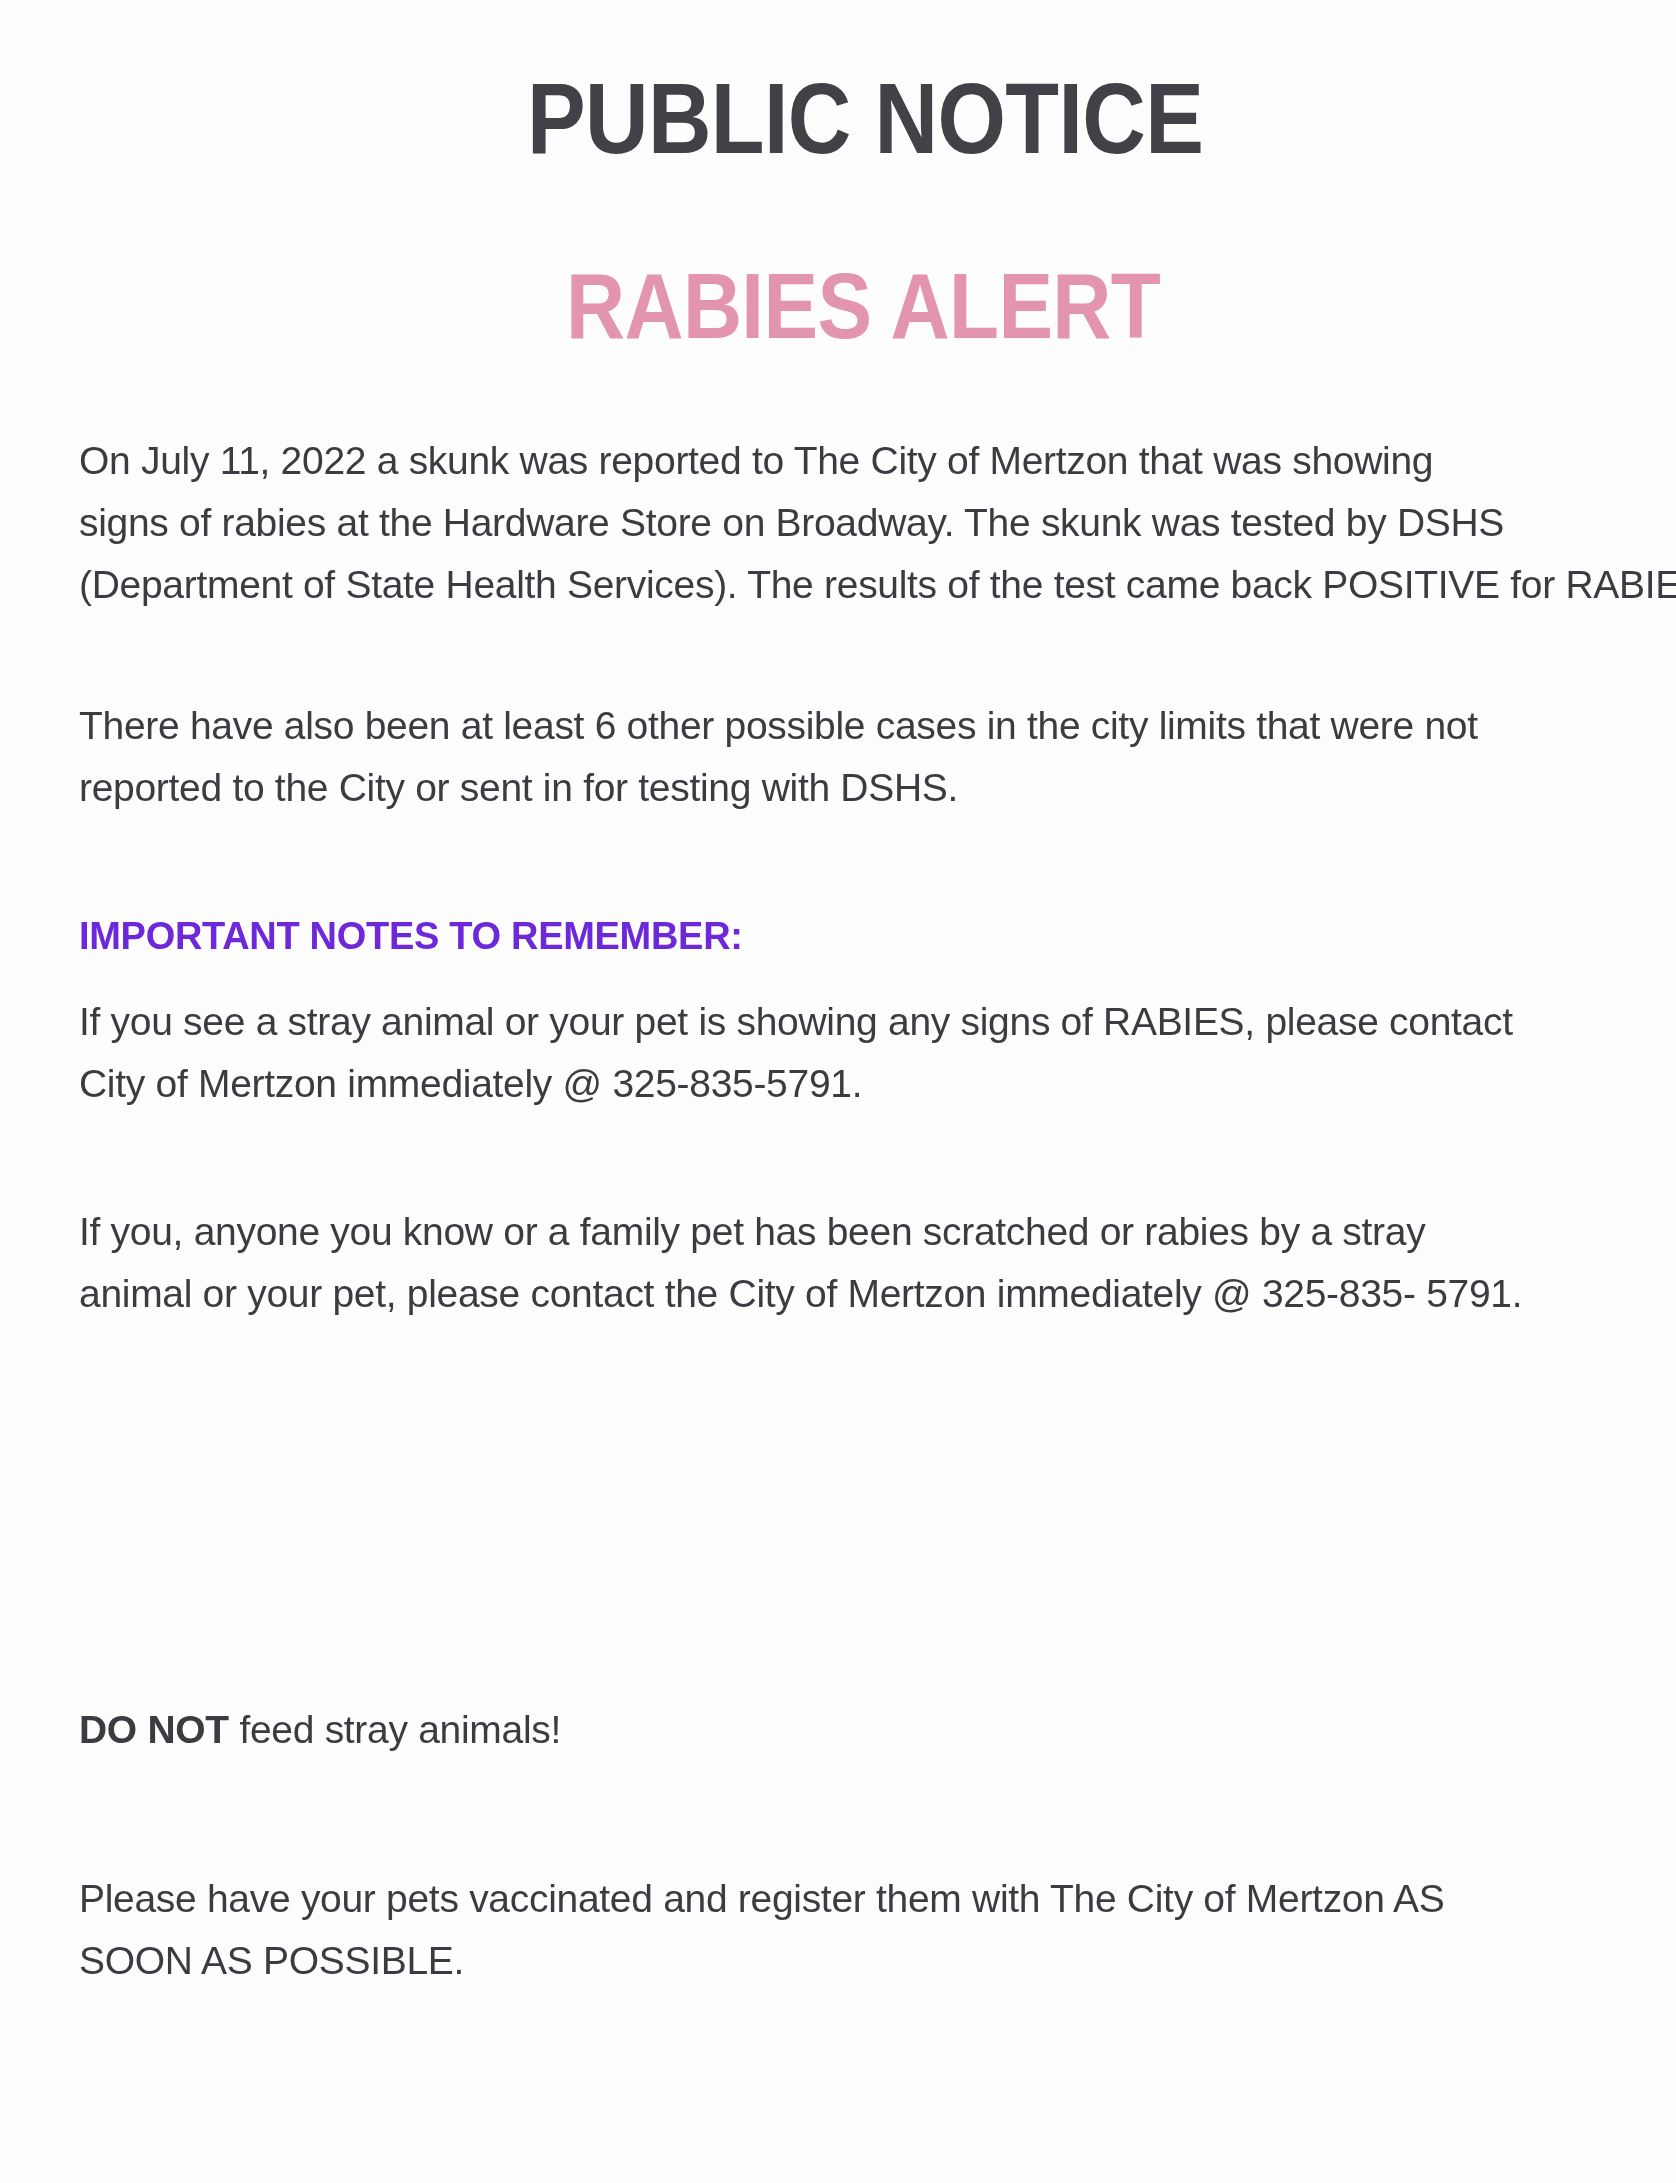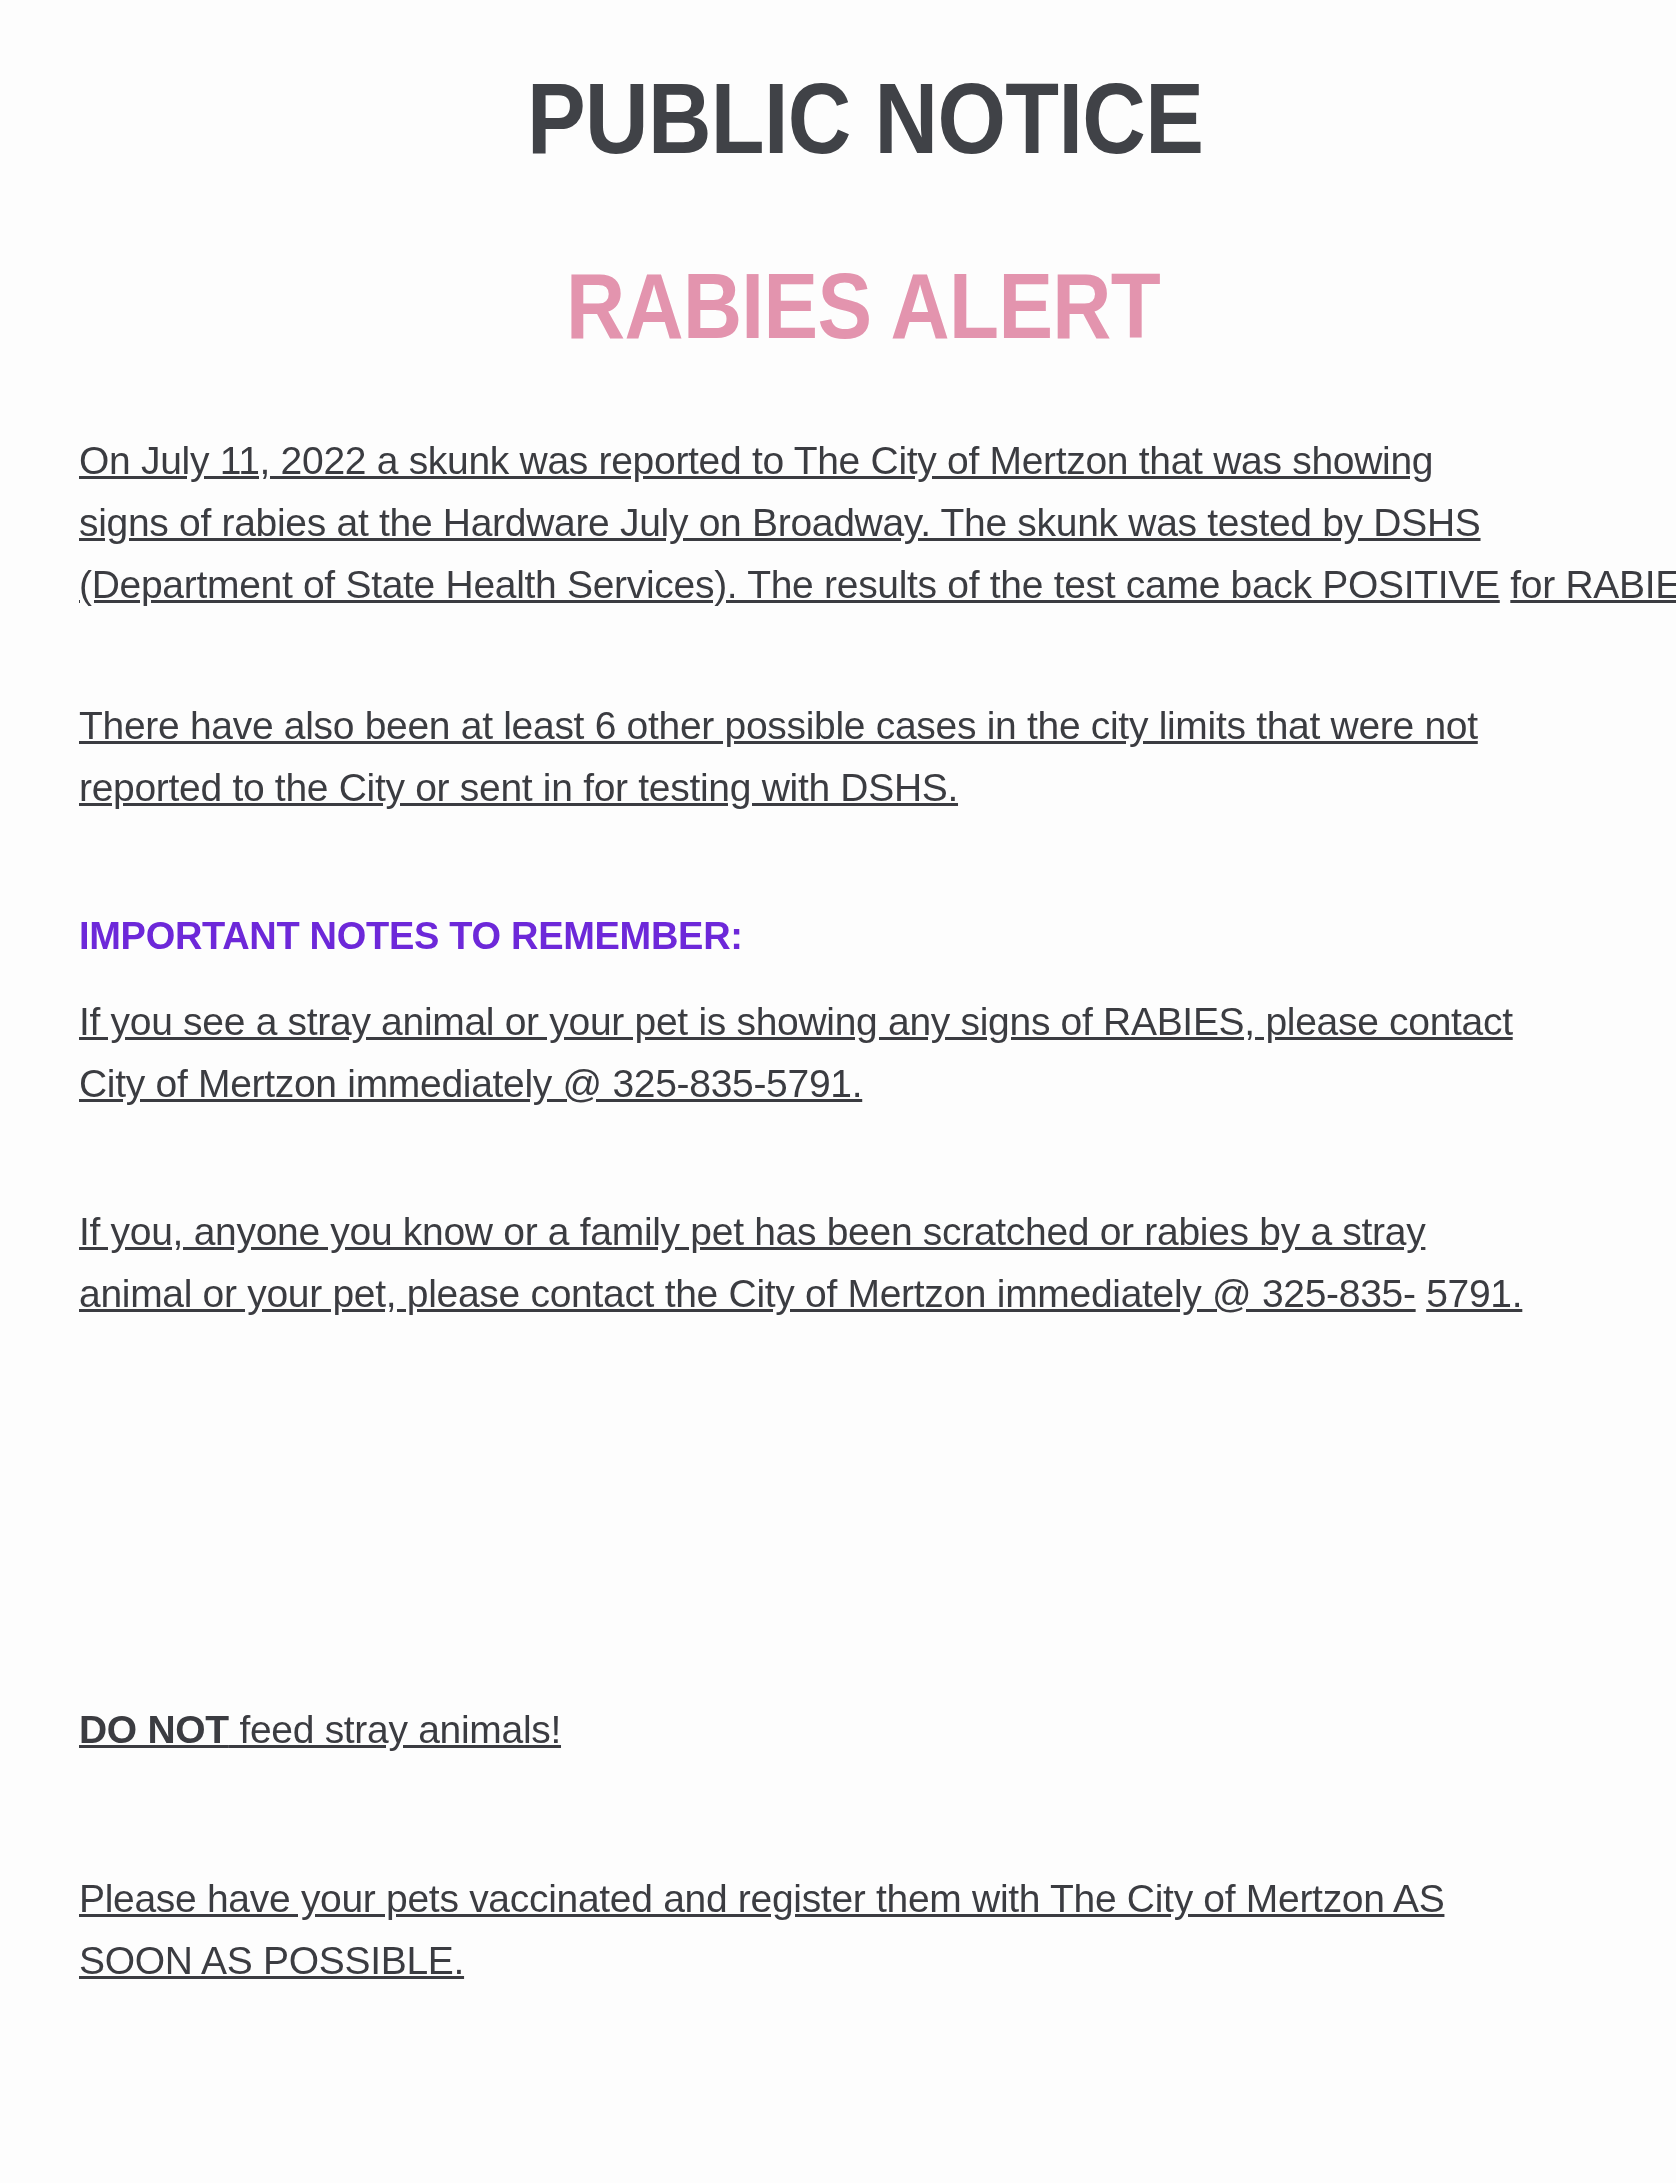--- a/index.html
+++ b/index.html
@@ -54,21 +54,20 @@
     position: absolute;
     left: 79px;
     margin: 0;
     font-size: 39px;
     line-height: 62px;
     letter-spacing: -0.3px;
     font-weight: 400;
   }
   .ln {
     white-space: nowrap;
-    text-decoration: underline;
   }
   .notes-heading {
     position: absolute;
     left: 79px;
     margin: 0;
     font-size: 38px;
     line-height: 62px;
     letter-spacing: -0.3px;
     font-weight: 700;
     white-space: nowrap;
@@ -89,21 +88,21 @@
 <body>
 
 <div class="sheet">
 
   <h1 class="doc-title">PUBLIC NOTICE</h1>
 
   <h2 class="alert-title">RABIES ALERT</h2>
 
   <p class="para pos-intro">
     <span class="ln">On July 11, 2022 a skunk was reported to The City of Mertzon that was showing</span>
-    <span class="ln">signs of rabies at the Hardware July on Broadway. The skunk was tested by DSHS</span>
+    <span class="ln">signs of rabies at the Hardware Store on Broadway. The skunk was tested by DSHS</span>
     <span class="ln">(Department of State Health Services). The results of the test came back POSITIVE</span>
     <span class="ln">for RABIES.</span>
   </p>
 
   <p class="para pos-other-cases">
     <span class="ln">There have also been at least 6 other possible cases in the city limits that were not</span>
     <span class="ln">reported to the City or sent in for testing with DSHS.</span>
   </p>
 
   <h3 class="notes-heading pos-notes-head">IMPORTANT NOTES TO REMEMBER:</h3>

